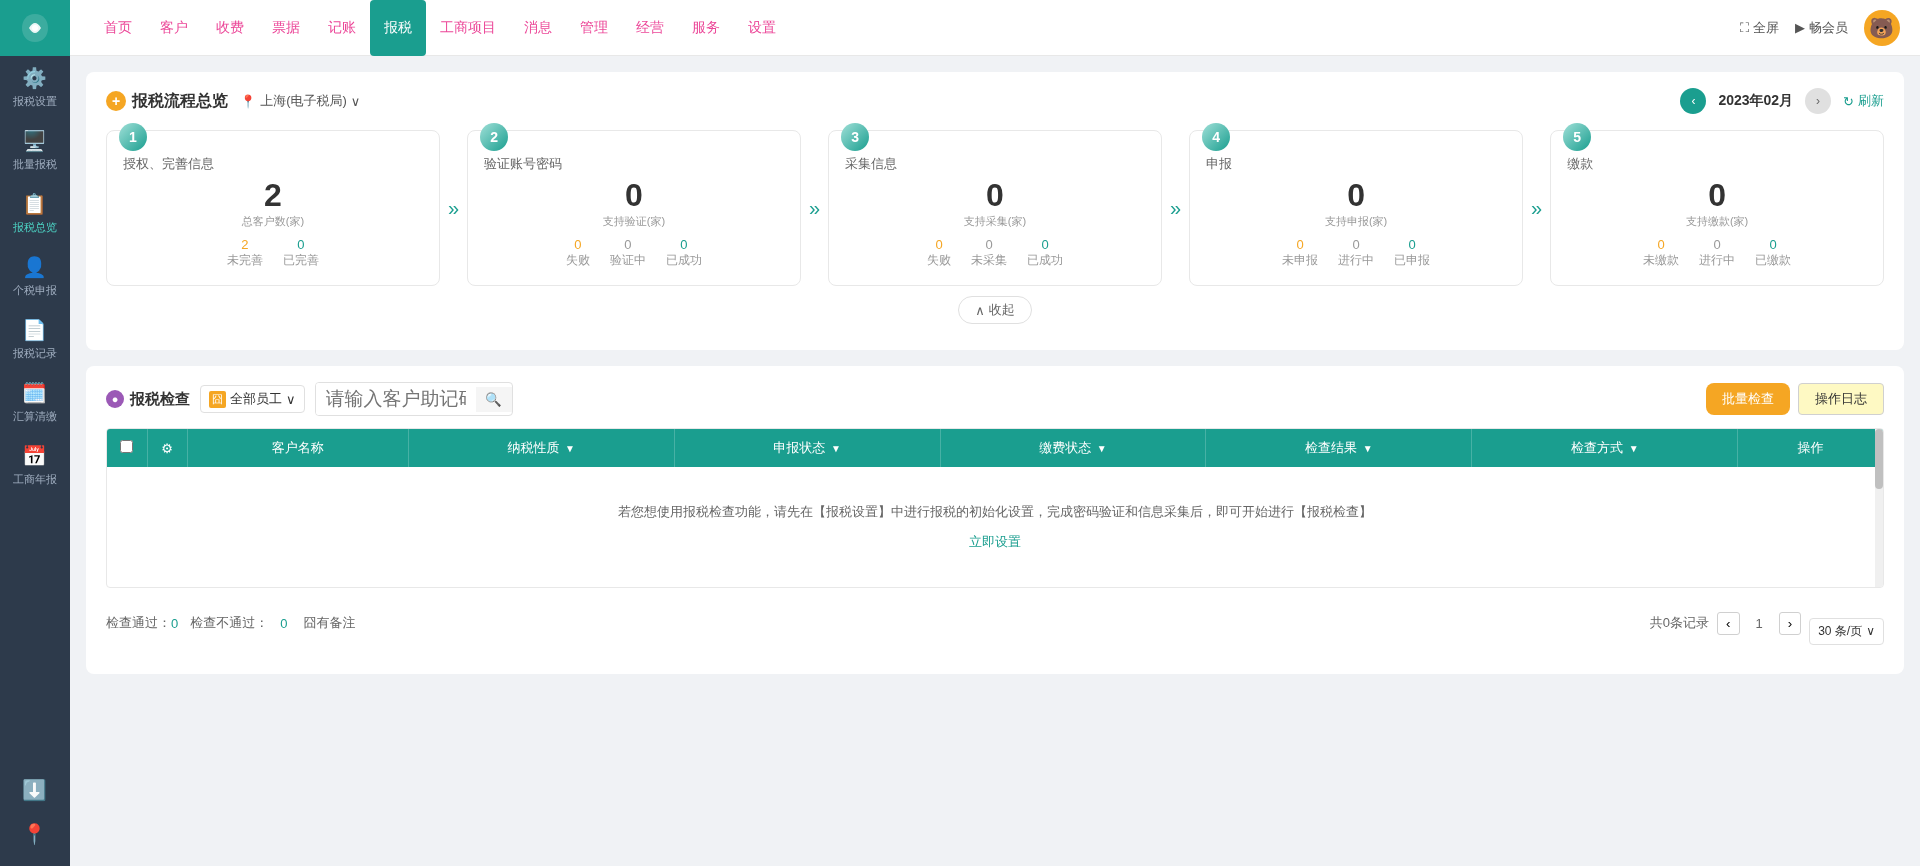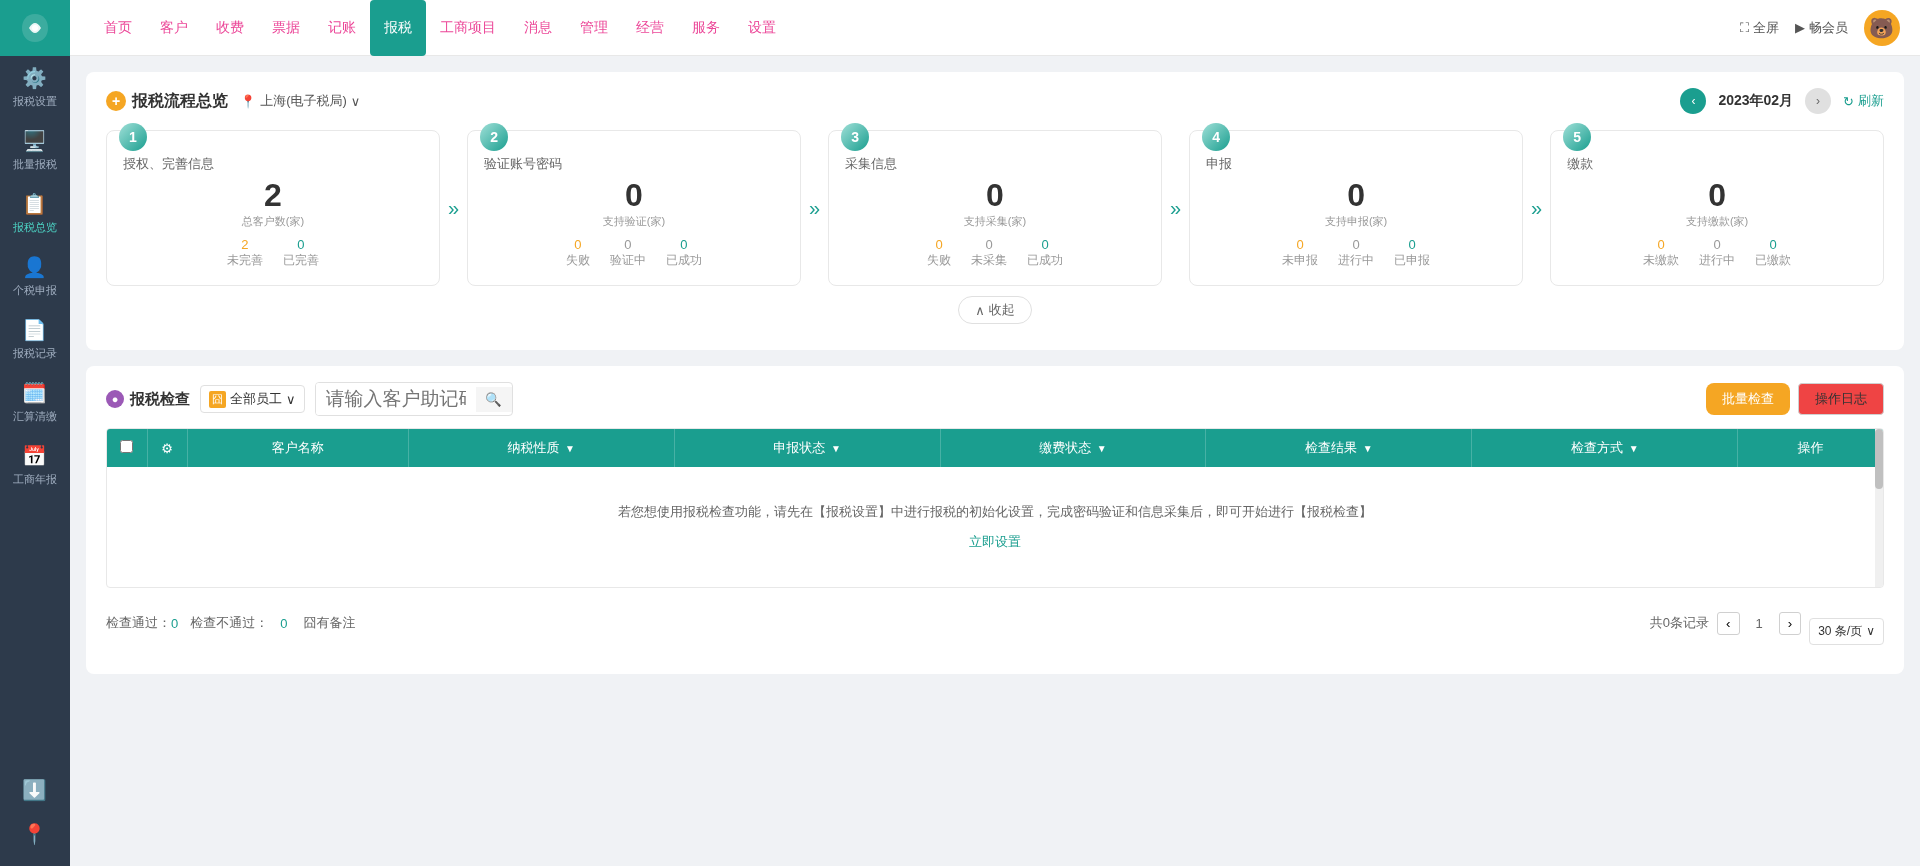--- a/index.html
+++ b/index.html
@@ -259,21 +259,21 @@
     }
     .search-box .search-btn {
       background: #f5f5f5; border: none; padding: 5px 10px; cursor: pointer; color: #666;
     }
     .check-right { margin-left: auto; display: flex; gap: 8px; }
     .btn-orange {
       background: #f5a623; color: #fff; border: none; border-radius: 8px;
       padding: 6px 16px; cursor: pointer; font-size: 13px;
     }
     .btn-outline {
-      background: #ef4444; color: #333; border: 1px solid #d0d0d0; border-radius: 4px;
+      background: #fef9c3; color: #333; border: 1px solid #d0d0d0; border-radius: 4px;
       padding: 6px 16px; cursor: pointer; font-size: 13px;
     }
 
     
     .data-table { width: 100%; border-collapse: collapse; }
     .data-table th {
       background: #1a9e8f; color: #fff; padding: 10px 12px;
       font-size: 13px; font-weight: normal; text-align: center;
       border-right: 1px solid rgba(255,255,255,0.2);
     }

